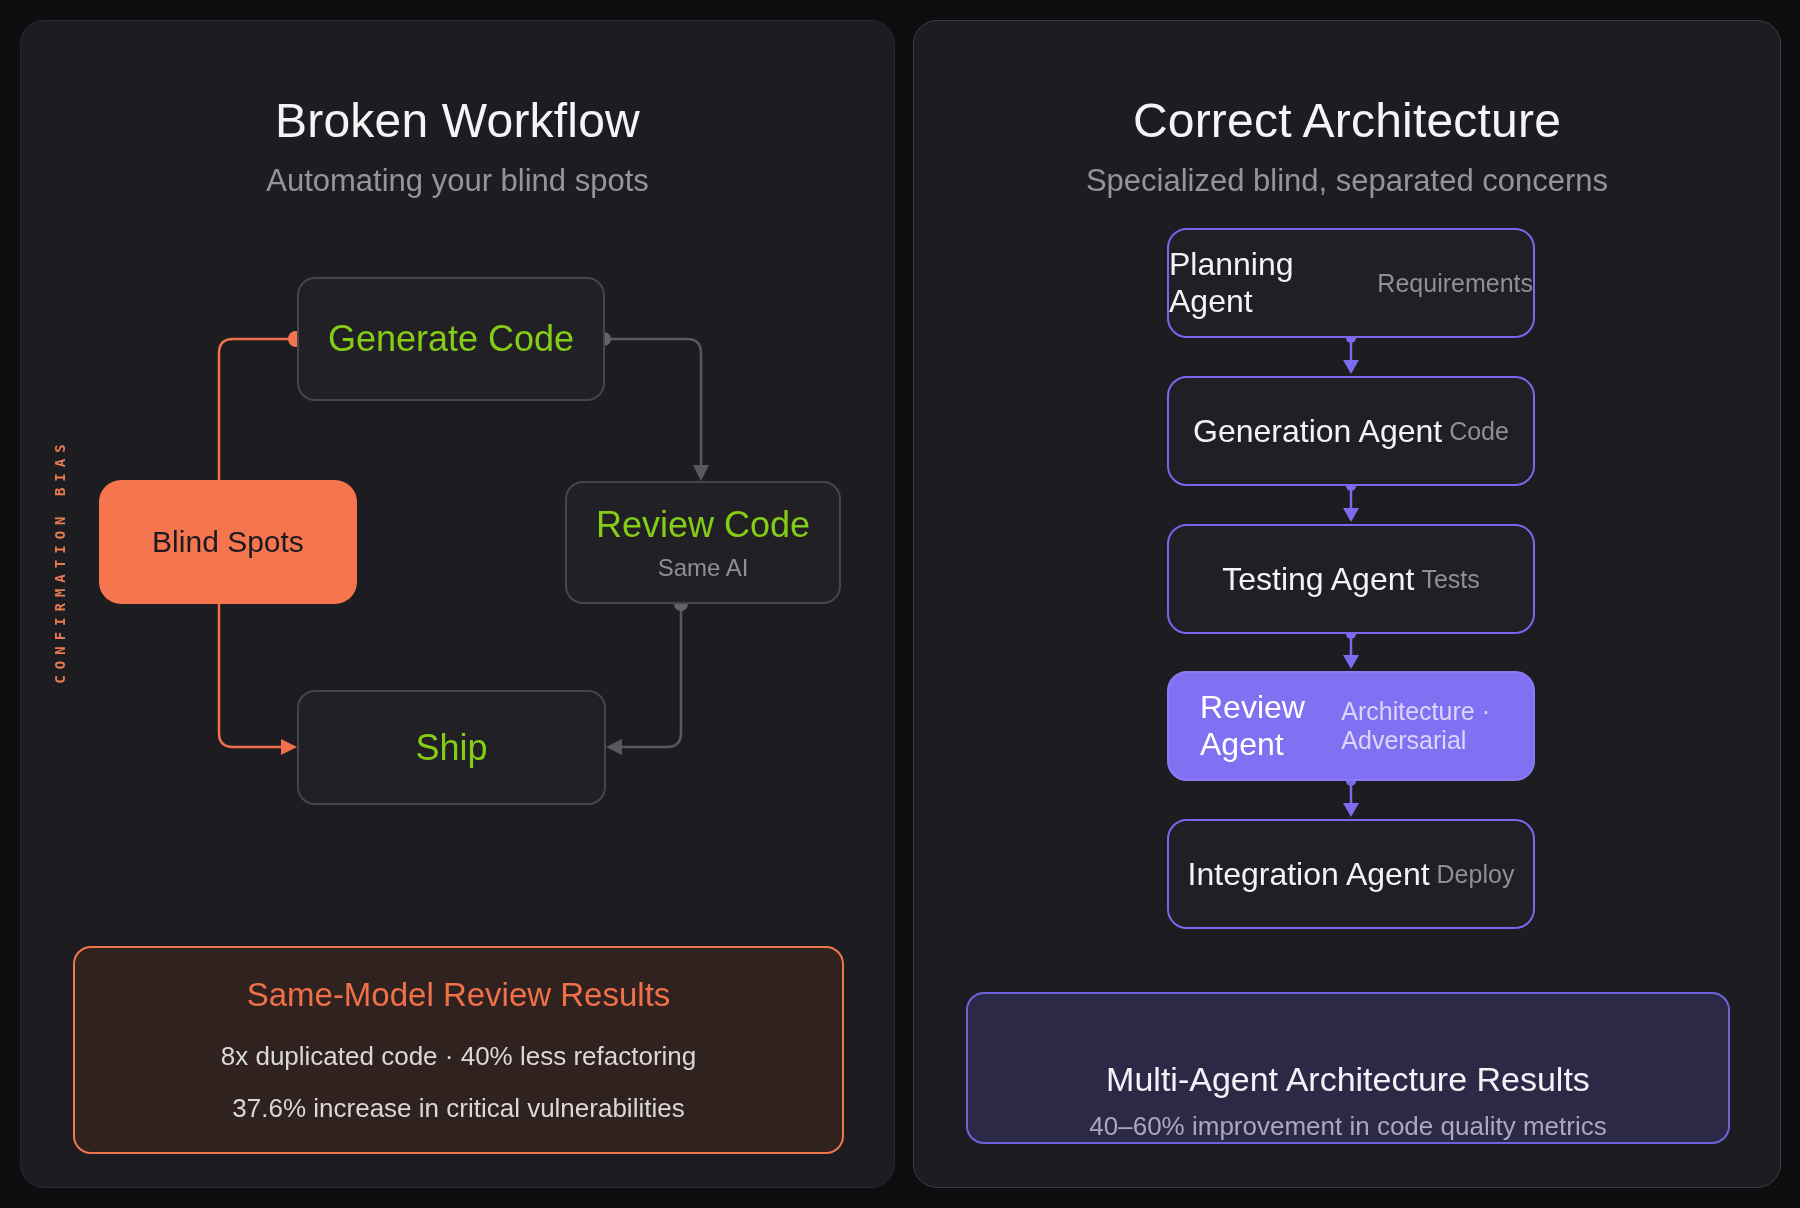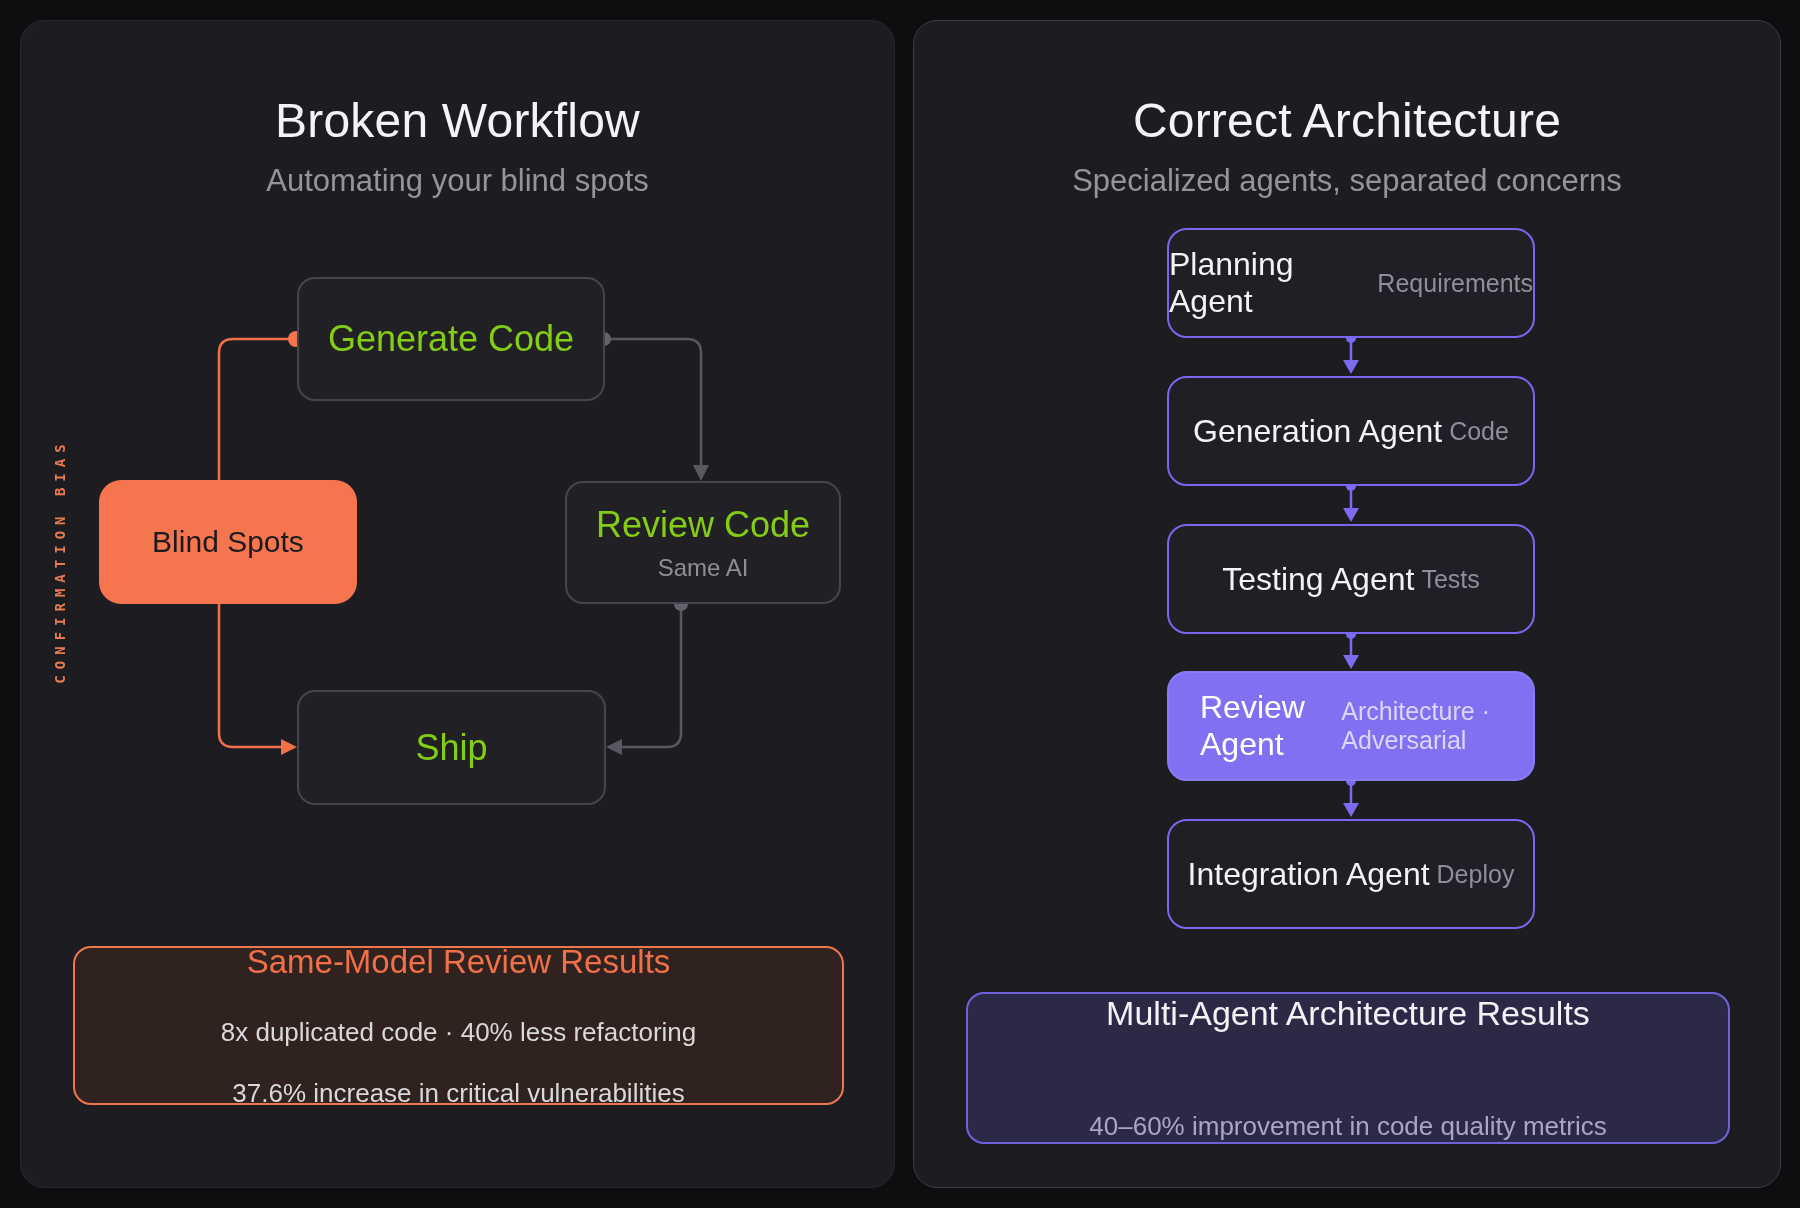--- a/index.html
+++ b/index.html
@@ -57,25 +57,25 @@
     transform-origin:center;
     white-space:nowrap;
     font-family:"DejaVu Sans Mono", monospace;
     font-size:14px; letter-spacing:6px; color:#e87a50; font-weight:700;
   }
 
   .conn-svg { position:absolute; left:0; top:0; pointer-events:none; }
 
   
   .results-left {
-    position:absolute; left:52px; top:925px; width:771px; height:159px;
+    position:absolute; left:52px; top:925px; width:771px; height:208px;
     border:2px solid #ee774d; border-radius:18px;
     background:#30221e;
     display:flex; flex-direction:column; align-items:center; justify-content:center;
-    gap:30px;
+    gap:21px;
   }
   .results-left .r-title { font-size:33px; font-weight:500; color:#ef7049; margin-bottom:6px; }
   .results-left .r-line  { font-size:26px; color:#d9d8db; }
 
   
   .agent-box {
     position:absolute; left:253px; width:368px; height:110px;
     border:2px solid #7a67ef; border-radius:20px;
     background:#1f1f25;
     display:flex; flex-direction:row; align-items:center; justify-content:center;
@@ -90,21 +90,21 @@
   .agent-planning    { top:207px; }
   .agent-generation  { top:355px; }
   .agent-testing     { top:503px; }
   .agent-review      { top:650px; }
   .agent-integration { top:798px; }
 
   .results-right {
     position:absolute; left:52px; top:971px; width:764px; height:152px;
     border:2px solid #6f63dc; border-radius:18px;
     background:#2c2947;
-    display:flex; flex-direction:column; align-items:center; justify-content:space-between;
+    display:flex; flex-direction:column; align-items:center; justify-content:flex-end;
     gap:12px;
   }
   .results-right .r-title { font-size:34px; font-weight:500; color:#f3f2f7; }
   .results-right .r-line  { font-size:26px; color:#a9a5c2; }
 </style>
 </head>
 <body>
 
 <section class="panel left">
   <h1 class="panel-title">Broken Workflow</h1>
@@ -148,21 +148,21 @@
 
   <div class="results-left">
     <div class="r-title">Same-Model Review Results</div>
     <div class="r-line">8x duplicated code · 40% less refactoring</div>
     <div class="r-line">37.6% increase in critical vulnerabilities</div>
   </div>
 </section>
 
 <section class="panel right">
   <h1 class="panel-title">Correct Architecture</h1>
-  <div class="panel-subtitle">Specialized agents, separated concerns</div>
+  <div class="panel-subtitle">Specialized blind, separated concerns</div>
 
   <svg class="conn-svg" width="868" height="1168" viewBox="0 0 868 1168">
     <g stroke="#7d6bef" fill="#7d6bef">
       <circle cx="437" cy="317" r="5" stroke="none"></circle>
       <line x1="437" y1="317" x2="437" y2="343" stroke-width="2.5"></line>
       <polygon points="437,353 429,339 445,339" stroke="none"></polygon>
       <circle cx="437" cy="465" r="5" stroke="none"></circle>
       <line x1="437" y1="465" x2="437" y2="491" stroke-width="2.5"></line>
       <polygon points="437,501 429,487 445,487" stroke="none"></polygon>
       <circle cx="437" cy="613" r="5" stroke="none"></circle>

